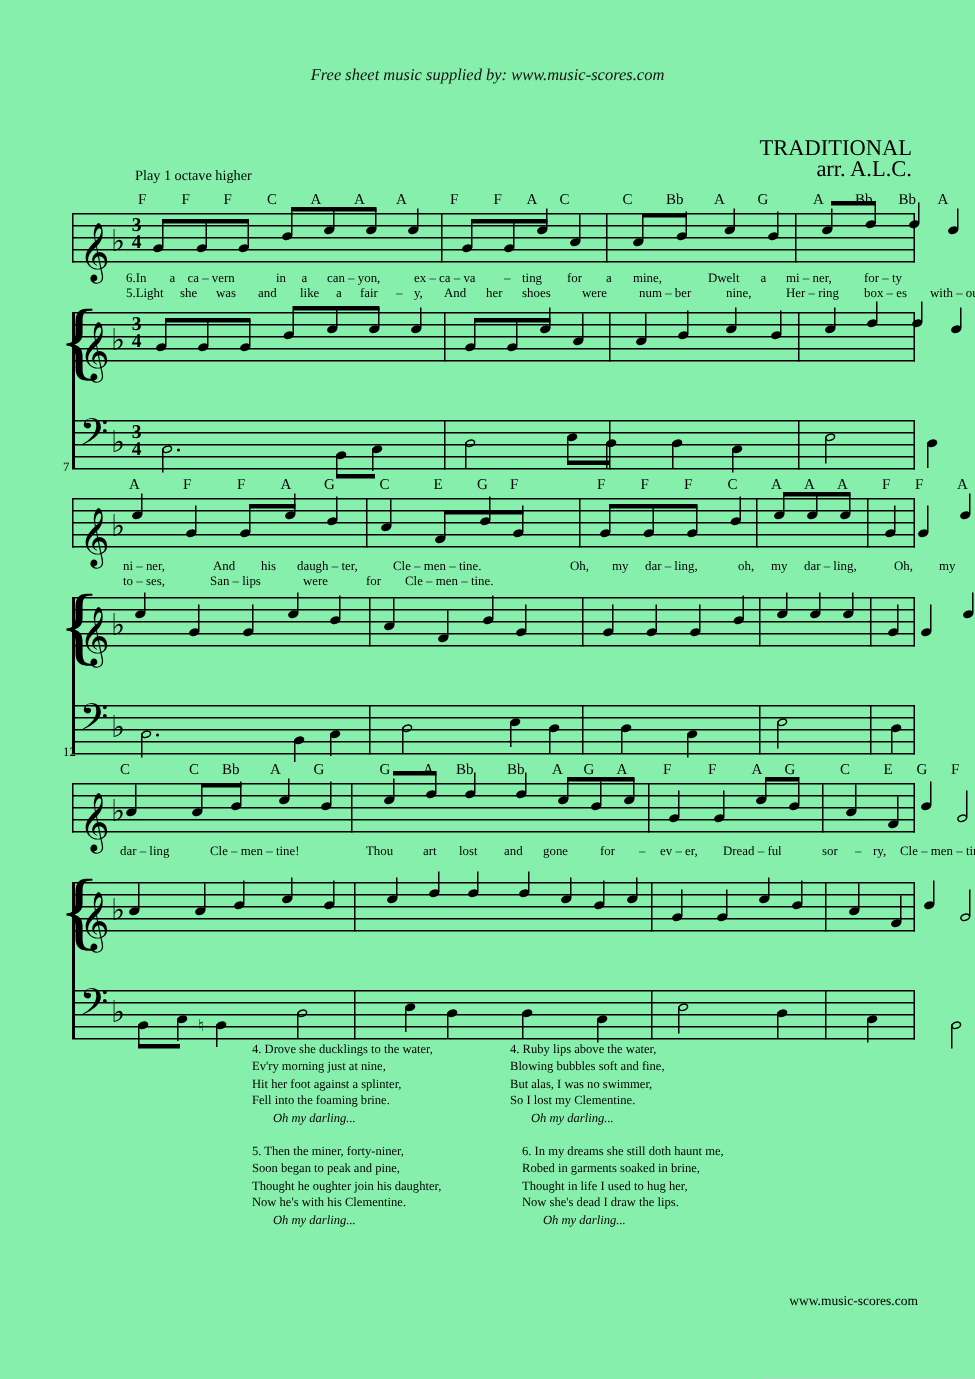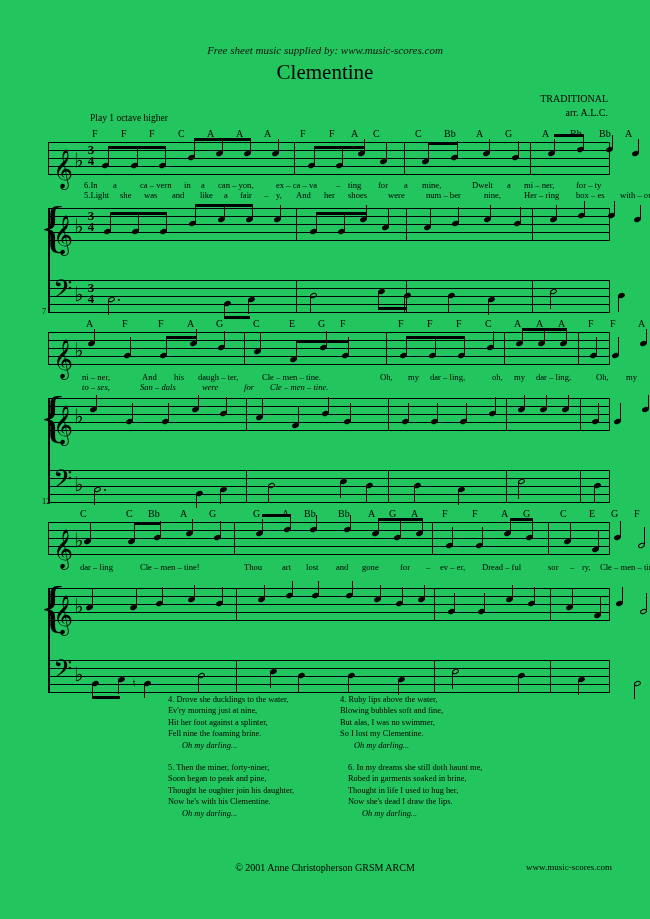--- a/index.html
+++ b/index.html
@@ -10,21 +10,21 @@
   body {
     width: 650px;
     height: 919px;
     overflow: hidden;
     font-family: "Liberation Serif", serif;
   }
   .page {
     position: relative;
     width: 650px;
     height: 919px;
-    background: #22c55e;
+    background: #86efac;
     box-sizing: border-box;
   }
   .credit-line {
     position: absolute;
     top: 44px;
     left: 0;
     width: 650px;
     text-align: center;
     font-style: italic;
     font-size: 11px;
@@ -37,21 +37,21 @@
     width: 650px;
     text-align: center;
     font-size: 21px;
     color: #000;
   }
   .composer {
     position: absolute;
     right: 42px;
     top: 92px;
     text-align: right;
-    font-size: 10px;
+    font-size: 15px;
     line-height: 14px;
     color: #000;
   }
   .instruction {
     position: absolute;
     font-size: 9.5px;
     color: #000;
   }
 
   
@@ -246,21 +246,20 @@
     font-size: 9px;
     color: #000;
   }
 </style>
 </head>
 <body>
 
 <div class="page">
 
   <div class="credit-line">Free sheet music supplied by:  www.music-scores.com</div>
-  <div class="title">Clementine</div>
   <div class="composer">
     <div>TRADITIONAL</div>
     <div>arr. A.L.C.</div>
   </div>
 
   <div class="instruction" style="left:90px; top:113px;">Play 1 octave higher</div>
 
   <div class="system" id="sys1" style="top:128px;">
     <div class="sysnum"></div>
     <div class="chordrow" id="chords1" style="top:0px;">
@@ -344,21 +343,21 @@
       <div class="note" style="left:584px; top:9px;"></div>
         <div class="stem" style="left:590px; top:-3px; height:14px;"></div>
       <div class="barline" style="left:246px;"></div>
       <div class="barline" style="left:356px;"></div>
       <div class="barline" style="left:482px;"></div>
     </div>
 
     <div class="lyricrow" id="lyr1a" style="top:52px;">
         <span style="left: 36px;">6.In</span>
         <span style="left: 65px;">a</span>
-        <span style="left: 92px;">ca – vern</span>
+        <span style="left: 77px;">ca – vern</span>
         <span style="left: 136px;">in</span>
         <span style="left: 153px;">a</span>
         <span style="left: 170px;">can – yon,</span>
         <span style="left: 228px;">ex – ca – va</span>
         <span style="left: 288px;">–</span>
         <span style="left: 300px;">ting</span>
         <span style="left: 330px;">for</span>
         <span style="left: 356px;">a</span>
         <span style="left: 374px;">mine,</span>
         <span style="left: 424px;">Dwelt</span>
@@ -581,23 +580,23 @@
         <span style="left: 214px;">Cle – men – tine.</span>
         <span style="left: 332px;">Oh,</span>
         <span style="left: 360px;">my</span>
         <span style="left: 382px;">dar – ling,</span>
         <span style="left: 444px;">oh,</span>
         <span style="left: 466px;">my</span>
         <span style="left: 488px;">dar – ling,</span>
         <span style="left: 548px;">Oh,</span>
         <span style="left: 578px;">my</span>
       </div>
-    <div class="lyricrow" id="lyr2b" style="top:64px;font-style:italic;">
+    <div class="lyricrow" id="lyr2b" style="top:64px;">
         <span style="left: 34px;">to – ses,</span>
-        <span style="left: 92px;">San – dals</span>
+        <span style="left: 92px;">San – lips</span>
         <span style="left: 154px;">were</span>
         <span style="left: 196px;">for</span>
         <span style="left: 222px;">Cle – men – tine.</span>
       </div>
 
     <div class="brace" style="top:78px;">{</div>
     <div class="pianobar" style="top:80px; height:104px;"></div>
 
     <div class="staff" style="position:absolute; top:80px; left:0;">
       <div class="ln"></div>
@@ -888,21 +887,21 @@
       <div class="barline" style="left:386px;"></div>
       <div class="barline" style="left:502px;"></div>
     </div>
   </div>
 
   <div class="verses" id="verses-block">
       <div class="verse" style="left: 168px; top: 0px;">
         <div>4. Drove she ducklings to the water,</div>
         <div>Ev'ry morning just at nine,</div>
         <div>Hit her foot against a splinter,</div>
-        <div>Fell nine the foaming brine.</div>
+        <div>Fell into the foaming brine.</div>
         <span class="refrain">Oh my darling...</span>
       </div>
       <div class="verse" style="left: 340px; top: 0px;">
         <div>4.  Ruby lips above the water,</div>
         <div>Blowing bubbles soft and fine,</div>
         <div>But alas, I was no swimmer,</div>
         <div>So I lost my Clementine.</div>
         <span class="refrain">Oh my darling...</span>
       </div>
       <div class="verse" style="left: 168px; top: 68px;">
@@ -914,16 +913,15 @@
       </div>
       <div class="verse" style="left: 348px; top: 68px;">
         <div>6.  In my dreams she still doth haunt me,</div>
         <div>Robed in garments soaked in brine,</div>
         <div>Thought in life I used to hug her,</div>
         <div>Now she's dead I draw the lips.</div>
         <span class="refrain">Oh my darling...</span>
       </div>
     </div>
 
-  <div class="footer-left">© 2001 Anne Christopherson GRSM ARCM</div>
   <div class="footer-right">www.music-scores.com</div>
 
 </div>
 
 </body></html>

